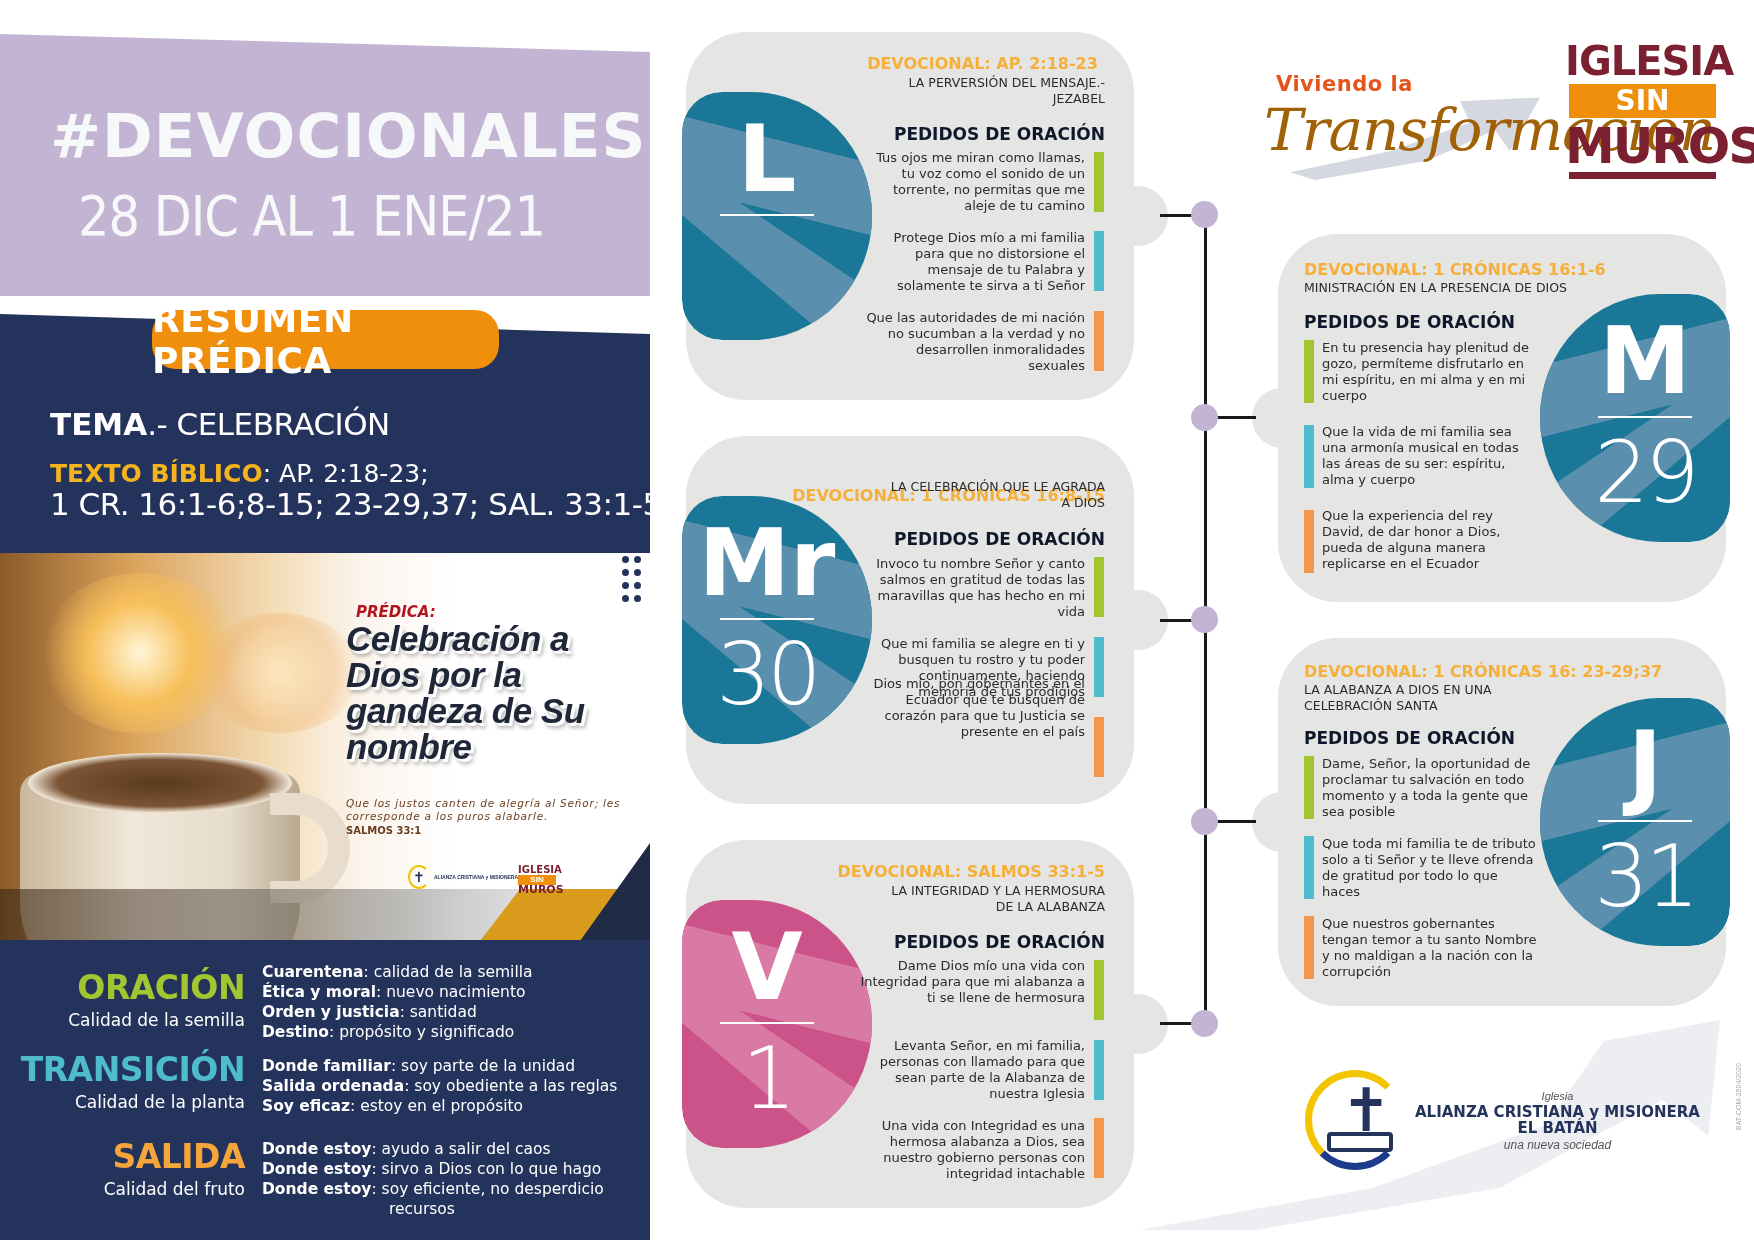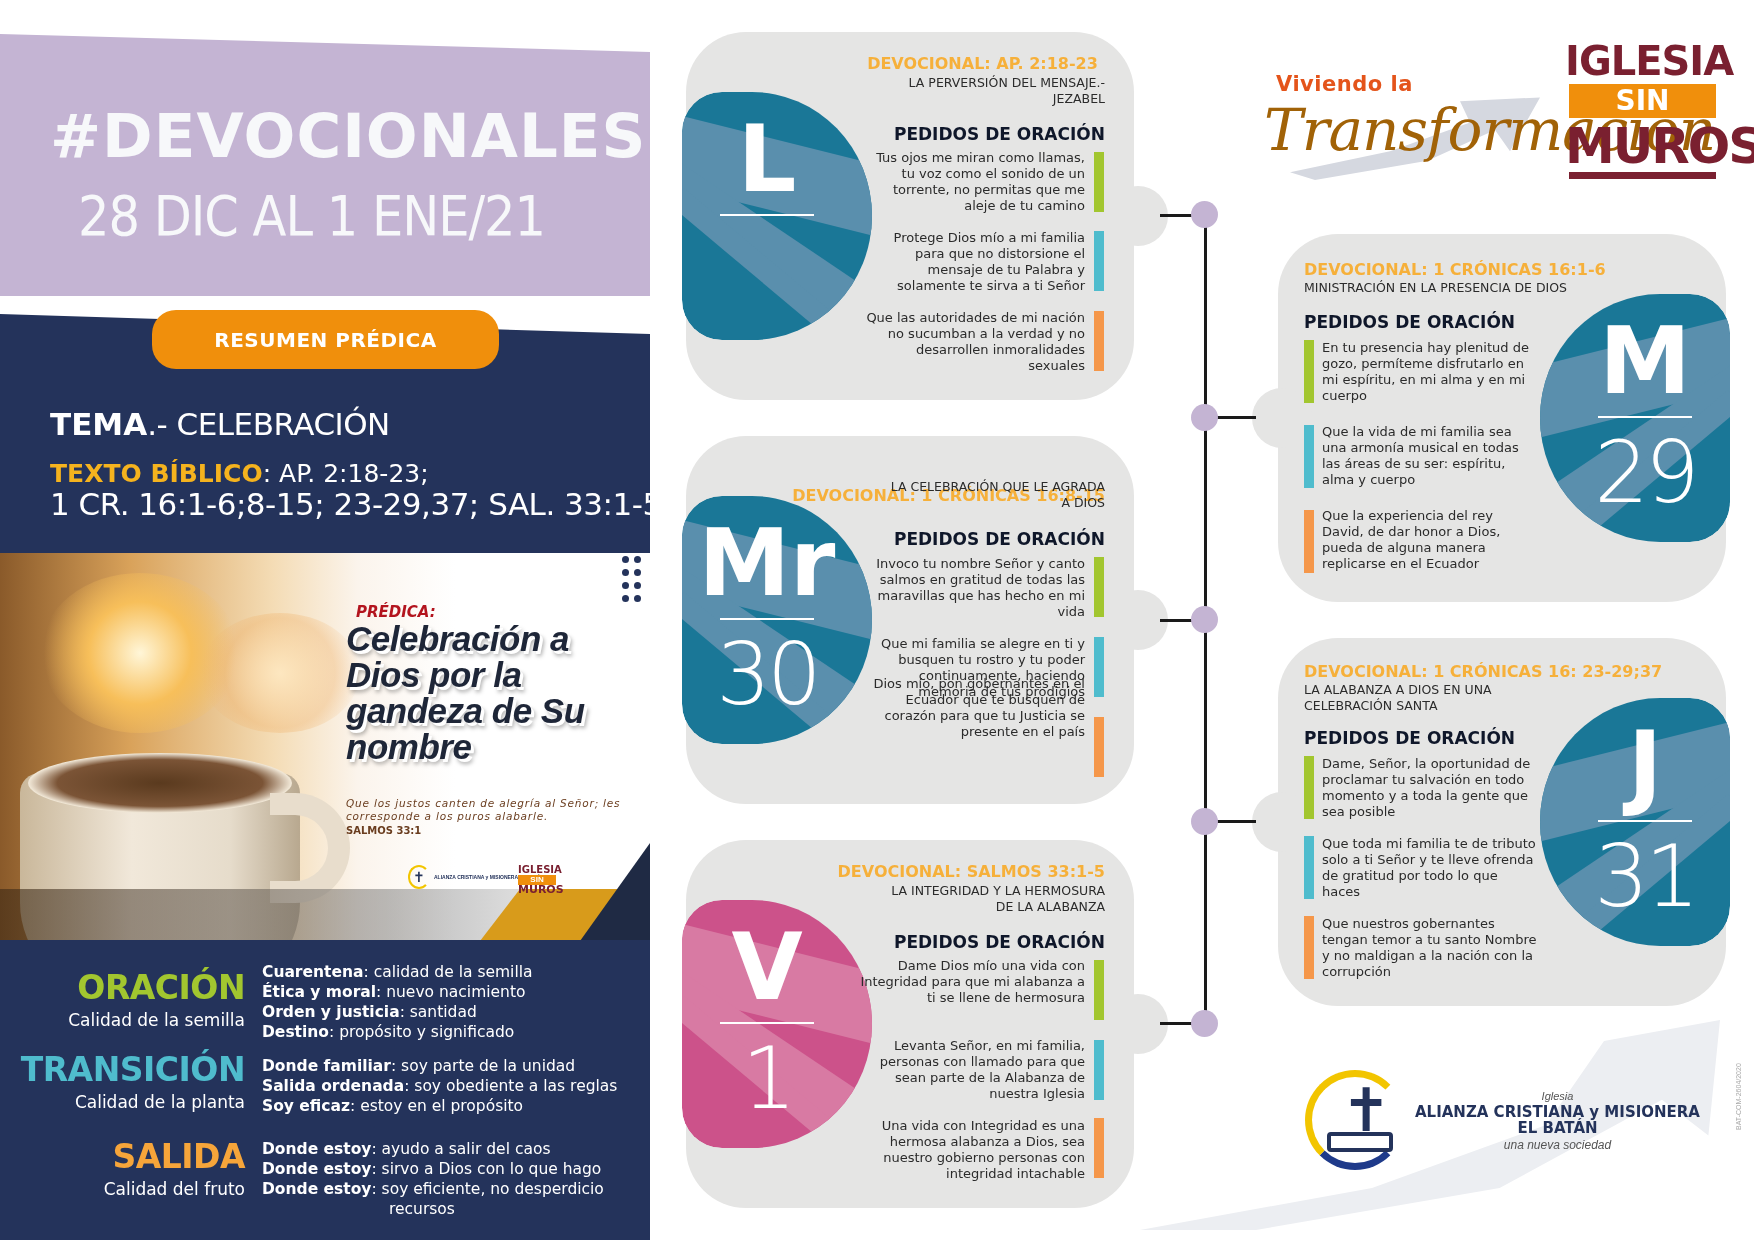--- a/index.html
+++ b/index.html
@@ -23,21 +23,21 @@
     color: #f7f8fa; letter-spacing: -1px; font-stretch: condensed;
   }
   .navy-top {
     position: absolute; left: 0; top: 300px; width: 650px; height: 255px;
     background: #24335b;
     clip-path: polygon(0 14px, 650px 34px, 650px 255px, 0 255px);
   }
   .resumen-badge {
     position: absolute; left: 152px; top: 310px; width: 347px; height: 59px;
     background: #f08f0c; color: #ffffff;
-    font-family: "DejaVu Sans", sans-serif; font-weight: bold; font-size: 20px;
+    font-family: "DejaVu Sans", sans-serif; font-weight: bold; font-size: 36px;
     display: flex; align-items: center; justify-content: center; letter-spacing: 0.5px; border-radius: 24px;
   }
   .tema-line {
     position: absolute; left: 50px; top: 406px; color: #ffffff;
     font-family: "DejaVu Sans", sans-serif; font-size: 31px; white-space: nowrap;
   }
   .tema-line .lbl { font-weight: bold; }
   .tema-line .val { font-weight: normal; letter-spacing: -0.5px; }
   .texto-line {
     position: absolute; left: 50px; top: 459px; color: #ffffff;

